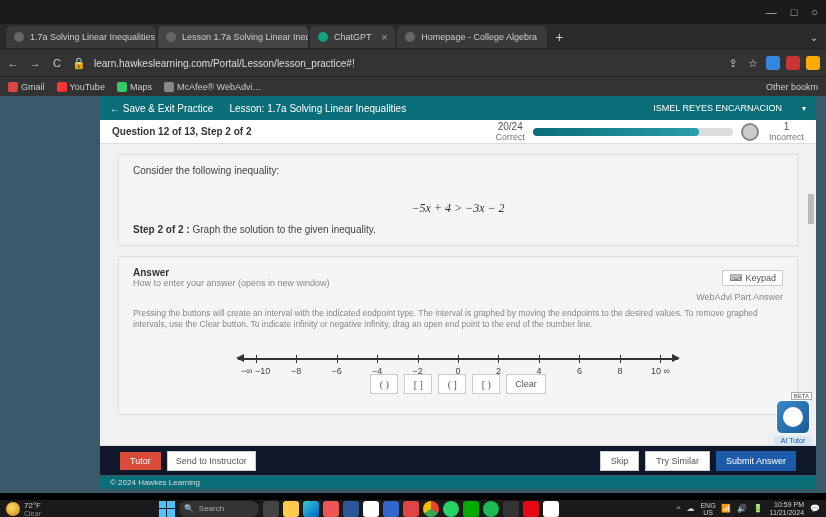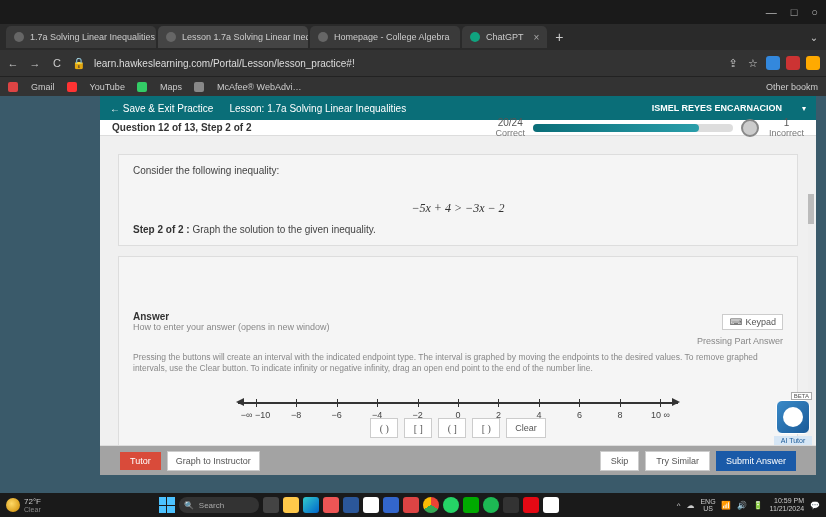--- a/index.html
+++ b/index.html
@@ -16,88 +16,88 @@
 .win-icons { margin-left:auto; display:flex; gap:8px; }
 .win-ic { width:12px; height:12px; display:flex; align-items:center; justify-content:center; color:#ccc; font-size:10px; }
 
 .addr-row { height:26px; background:#333; display:flex; align-items:center; padding:0 6px; gap:8px; }
 .nav-ic { color:#ccc; font-size:11px; width:14px; text-align:center; }
 .url { color:#ddd; font-size:10px; flex:1; }
 .addr-right { display:flex; gap:6px; align-items:center; }
 .ext-ic { width:14px; height:14px; border-radius:3px; background:#555; }
 
 .bm-row { height:20px; background:#333; border-top:1px solid #222; display:flex; align-items:center; padding:0 8px; gap:12px; font-size:9px; color:#ccc; }
-.bm-item { display:flex; align-items:center; gap:13px; }
+.bm-item { display:flex; align-items:center; gap:3px; }
 .bm-ic { width:10px; height:10px; border-radius:2px; }
 .bm-right { margin-left:auto; }
 
 .page { position:absolute; left:0; right:0; top:96px; bottom:24px; background:#3a5a6a; }
 .page-inner { position:absolute; left:100px; right:10px; top:0; bottom:32px; background:#f0f0f0; }
 
 .hdr { height:24px; background:#0a6e78; display:flex; align-items:center; color:#fff; font-size:10px; }
 .hdr-back { padding:0 10px; display:flex; align-items:center; gap:4px; }
 .hdr-title { padding:0 6px; }
-.hdr-user { margin-left:auto; padding:0 20px; font-weight:bold; font-size:9px; }
+.hdr-user { margin-left:auto; padding:0 20px; font-weight:normal; font-size:9px; }
 .hdr-dd { margin-right:10px; font-size:8px; }
 
-.subhdr { height:16px; background:#fff; display:flex; align-items:center; padding:0 12px; font-size:10px; color:#333; border-bottom:1px solid #ddd; }
+.subhdr { height:24px; background:#fff; display:flex; align-items:center; padding:0 12px; font-size:10px; color:#333; border-bottom:1px solid #ddd; }
 .sub-left { font-weight:bold; }
 .sub-center { margin-left:auto; margin-right:auto; text-align:center; }
 .correct-frac { font-size:10px; color:#555; }
 .correct-lbl { font-size:9px; color:#777; }
 .prog-wrap { width:200px; height:8px; background:#ddd; border-radius:4px; margin:0 8px; position:relative; }
 .prog-fill { width:83%; height:100%; background:linear-gradient(90deg,#0a6e78,#2a9eaa); border-radius:4px; }
 .avatar { width:18px; height:18px; border-radius:50%; background:#ccc; border:2px solid #888; }
 .sub-right { text-align:center; margin-left:10px; }
 .inc-num { font-size:10px; color:#555; }
 .inc-lbl { font-size:9px; color:#777; }
 
 .content { position:absolute; top:48px; left:0; right:0; bottom:0; overflow:auto; padding:10px 18px 0; }
 .panel { background:#f5f5f5; border:1px solid #ddd; padding:10px 14px; margin-bottom:10px; font-size:10px; color:#444; }
 .prompt { margin-bottom:25px; }
 .ineq { text-align:center; font-family:'Times New Roman',serif; font-size:12px; color:#333; margin:8px 0; font-style:italic; }
 .step-lbl { font-size:10px; }
 .step-lbl b { color:#333; }
 
-.ans-hdr { display:flex; align-items:center;margin-top:44px; }
+.ans-hdr { display:flex; align-items:center; }
 .ans-title { font-size:10px; color:#333; font-weight:bold; }
 .ans-sub { font-size:9px; color:#888; }
 .keypad { margin-left:auto; border:1px solid #ccc; padding:2px 6px; font-size:9px; color:#555; background:#fff; display:flex; align-items:center; gap:3px; }
 .kbshort { margin-left:auto; font-size:9px; color:#888; margin-top:2px; }
 .prev-ans { text-align:right; font-size:9px; color:#888; margin-top:4px; }
 .inst { font-size:8.5px; color:#888; line-height:1.3; margin-top:6px; }
 
 .nline-wrap { margin:28px auto 12px; width:440px; }
 .nline { position:relative; height:2px; background:#333; }
 .nline::before, .nline::after { content:''; position:absolute; top:-4px; border:4px solid transparent; }
 .nline::before { left:-6px; border-right:8px solid #333; }
 .nline::after { right:-6px; border-left:8px solid #333; }
 .tick { position:absolute; top:-3px; width:1px; height:8px; background:#333; }
 .tick-lbl { position:absolute; top:8px; font-size:9px; color:#444; transform:translateX(-50%); white-space:nowrap; }
 
 .interval-btns { display:flex; justify-content:center; gap:6px; margin-top:14px; }
 .ibtn { width:28px; height:20px; border:1px solid #ccc; background:#fff; font-size:10px; color:#555; display:flex; align-items:center; justify-content:center; font-family:'Times New Roman',serif; }
 .clear-btn { width:auto; padding:0 8px; font-family:Arial,sans-serif; font-size:9px; }
 
-.foot-row { position:absolute; left:100px; right:10px; bottom:18px; height:30px; background:#a3a3a3; display:flex; align-items:center; padding:0 20px; gap:6px; border-top:1px solid #ddd; }
+.foot-row { position:absolute; left:100px; right:10px; bottom:18px; height:30px; background:#0f172a; display:flex; align-items:center; padding:0 20px; gap:6px; border-top:1px solid #ddd; }
 .tutor-btn { background:#d94b3a; color:#fff; font-size:9px; padding:4px 10px; border:none; }
 .send-btn { background:#fff; border:1px solid #ccc; color:#555; font-size:9px; padding:4px 8px; }
 .foot-spacer { flex:1; }
 .fbtn { background:#fff; border:1px solid #ccc; color:#555; font-size:9px; padding:4px 10px; }
 .submit-btn { background:#1a5aa8; color:#fff; border:none; font-size:9px; padding:5px 10px; }
 
 .copy { position:absolute; left:100px; bottom:4px; font-size:8px; color:#ddd; background:#0a6e78; padding:2px 10px; right:10px; }
 
 .ai-tutor { position:absolute; right:14px; bottom:48px; width:38px; text-align:center; }
 .ai-ic { width:34px; height:34px; border-radius:6px; background:linear-gradient(135deg,#3a8ac8,#1a5a98); margin:0 auto; position:relative; border:1px solid #fff; }
 .ai-ic::after { content:''; position:absolute; inset:6px; border-radius:50%; background:#fff; }
 .beta { font-size:6px; background:#fff; color:#555; border:1px solid #aaa; padding:0 2px; position:absolute; top:-8px; right:0; }
 .ai-lbl { font-size:7px; color:#1a5a98; margin-top:2px; background:#d6e6f5; padding:1px; }
 
-.taskbar { position:absolute; left:0; right:0; bottom:0; height:24px; background:#1a1a1a; display:flex; align-items:center; padding:0 6px; gap:6px; }
+.taskbar { position:absolute; left:0; right:0; bottom:0; height:17px; background:#1a1a1a; display:flex; align-items:center; padding:0 6px; gap:6px; }
 .weather { display:flex; align-items:center; gap:4px; color:#ccc; font-size:8px; }
 .w-ic { width:14px; height:14px; border-radius:50%; background:radial-gradient(circle at 40% 40%,#ffd966,#cc8800); }
 .tb-center { margin-left:auto; margin-right:auto; display:flex; align-items:center; gap:4px; }
 .start { width:16px; height:16px; display:grid; grid-template:1fr 1fr/1fr 1fr; gap:1px; }
 .start div { background:#4cc2ff; }
 .search-pill { width:80px; height:16px; background:#333; border-radius:8px; display:flex; align-items:center; padding:0 6px; gap:4px; color:#aaa; font-size:8px; }
 .tb-ic { width:16px; height:16px; border-radius:3px; }
 .tray { display:flex; align-items:center; gap:6px; color:#ccc; font-size:8px; }
 .tray-time { text-align:right; font-size:7px; line-height:1.1; }
 .scrollbar { position:absolute; right:2px; top:50px; bottom:2px; width:6px; background:#eee; }
@@ -115,27 +115,27 @@
 <div class="tabs-row">
   <div class="tab">
       <span class="tab-ic"></span>
       <span>1.7a Solving Linear Inequalities</span>
     </div>
   <div class="tab active">
       <span class="tab-ic"></span>
       <span>Lesson 1.7a Solving Linear Ineq…</span>
     </div>
   <div class="tab">
+      <span class="tab-ic" style="background:#10a37f"></span>
+      <span>ChatGPT</span>
+      <span class="tab-close">×</span>
+    </div>
+  <div class="tab">
       <span class="tab-ic"></span>
       <span>Homepage - College Algebra</span>
-      <span class="tab-close">×</span>
-    </div>
-  <div class="tab">
-      <span class="tab-ic" style="background:#10a37f"></span>
-      <span>ChatGPT</span>
       <span class="tab-close">×</span>
     </div>
   <div class="newtab">+</div>
   <div class="win-icons">
     <span class="win-ic">⌄</span>
   </div>
 </div>
 
 <div class="addr-row">
   <span class="nav-ic">←</span>
@@ -218,21 +218,21 @@
         <div class="ans-hdr">
           <div>
             <div class="ans-title">Answer</div>
             <div class="ans-sub">How to enter your answer (opens in new window)</div>
           </div>
           <div class="keypad">
               <span>⌨</span>
               <span>Keypad</span>
             </div>
         </div>
-        <div class="prev-ans">Pressing Part Answer</div>
+        <div class="prev-ans">WebAdvi Part Answer</div>
         <div class="inst">Pressing the buttons will create an interval with the indicated endpoint type. The interval is graphed by moving the endpoints to the desired values. To remove graphed intervals, use the Clear button. To indicate infinity or negative infinity, drag an open end point to the end of the number line.</div>
 
         <div class="nline-wrap">
           <div class="nline">
             <span class="tick" style="left:4%"></span>
               <span class="tick-lbl" style="left:4%">−∞ −10</span>
             <span class="tick" style="left:13.2%"></span>
               <span class="tick-lbl" style="left:13.2%">−8</span>
             <span class="tick" style="left:22.4%"></span>
               <span class="tick-lbl" style="left:22.4%">−6</span>
@@ -261,27 +261,28 @@
           <div class="ibtn">( ]</div>
           <div class="ibtn">[ )</div>
           <div class="ibtn clear-btn">Clear</div>
         </div>
       </div>
     </div>
   </div>
 
   <div class="foot-row">
     <button class="tutor-btn">Tutor</button>
-    <button class="send-btn">Graph to Instructor</button>
+    <button class="send-btn">Send to Instructor</button>
     <div class="foot-spacer"></div>
     <button class="fbtn">Skip</button>
     <button class="fbtn">Try Similar</button>
     <button class="submit-btn">Submit Answer</button>
   </div>
 
+  <div class="copy">© 2024 Hawkes Learning</div>
 
   <div class="ai-tutor">
     <div class="beta">BETA</div>
     <div class="ai-ic"></div>
     <div class="ai-lbl">AI Tutor</div>
   </div>
 </div>
 
 <div class="taskbar">
   <div class="weather">

